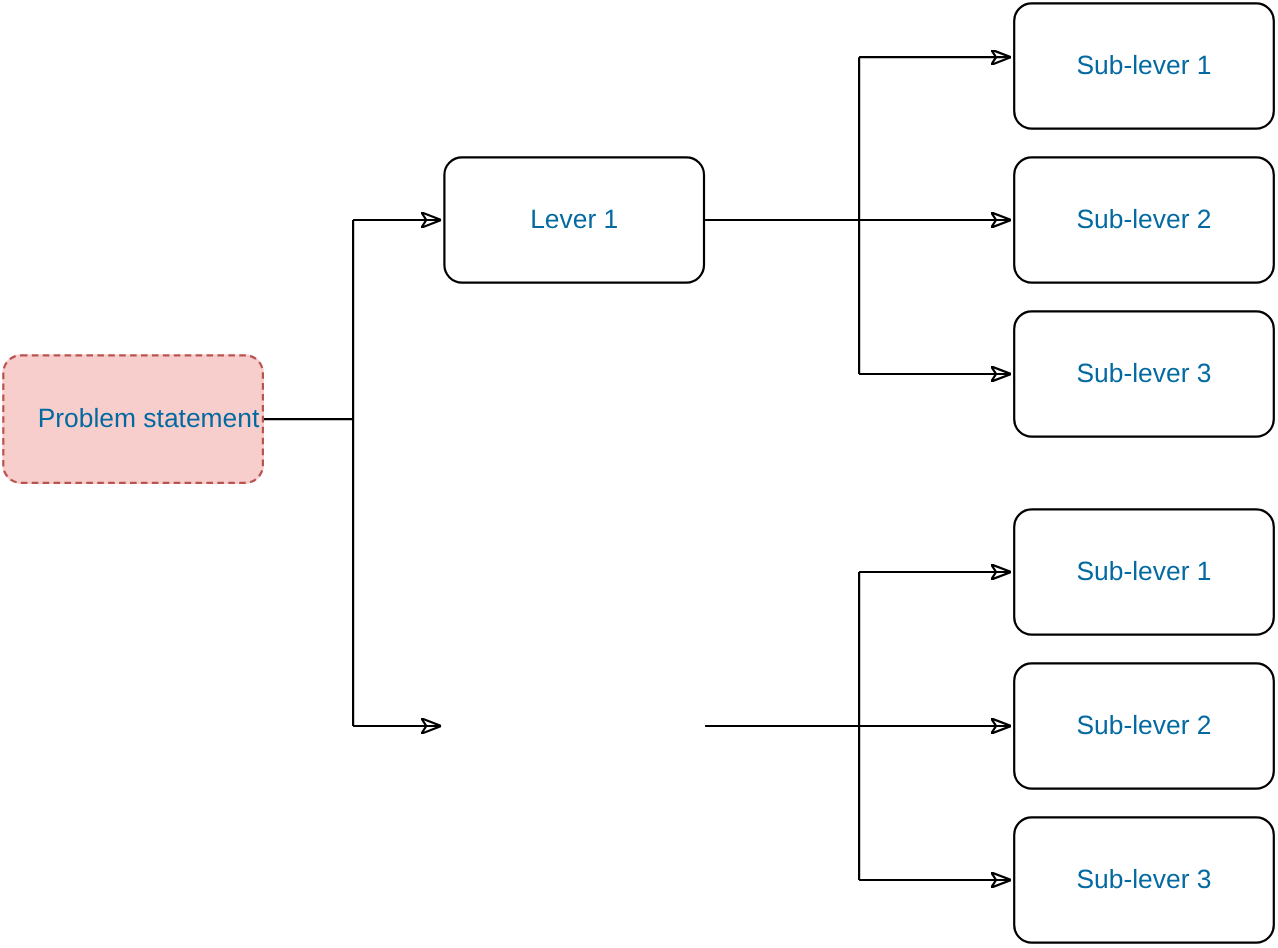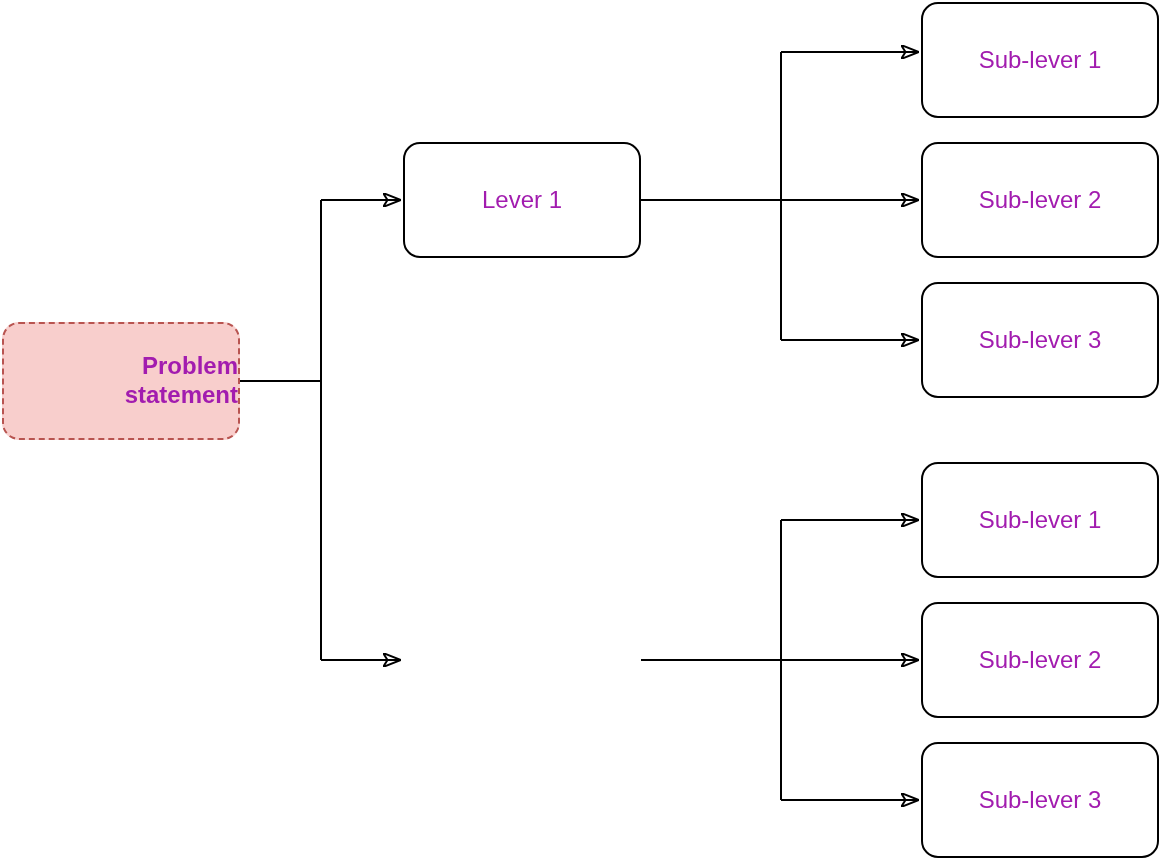--- a/index.html
+++ b/index.html
@@ -31,30 +31,30 @@
     position: absolute;
     width: 238px;
     height: 116px;
     box-sizing: border-box;
     background: #ffffff;
     border: 2px solid #000000;
     border-radius: 17px;
     display: flex;
     align-items: center;
     justify-content: center;
-    text-align: right;
+    text-align: left;
     font-size: 24px;
-    color: #a21caf;
+    color: #0369a1;
     line-height: 1.2;
   }
   .node--root {
     height: 118px;
     background: #f8cecc;
     border: 2px dashed #b85450;
-    font-weight: bold;
+    font-weight: normal;
     padding-left: 28px;
   }
   
   .pos-problem   { left: 2px;   top: 322px; }
   .pos-lever1    { left: 403px; top: 142px; }
   .pos-lever2    { left: 403px; top: 602px; }
   .pos-l1-sub1   { left: 921px; top: 2px;   }
   .pos-l1-sub2   { left: 921px; top: 142px; }
   .pos-l1-sub3   { left: 921px; top: 282px; }
   .pos-l2-sub1   { left: 921px; top: 462px; }

